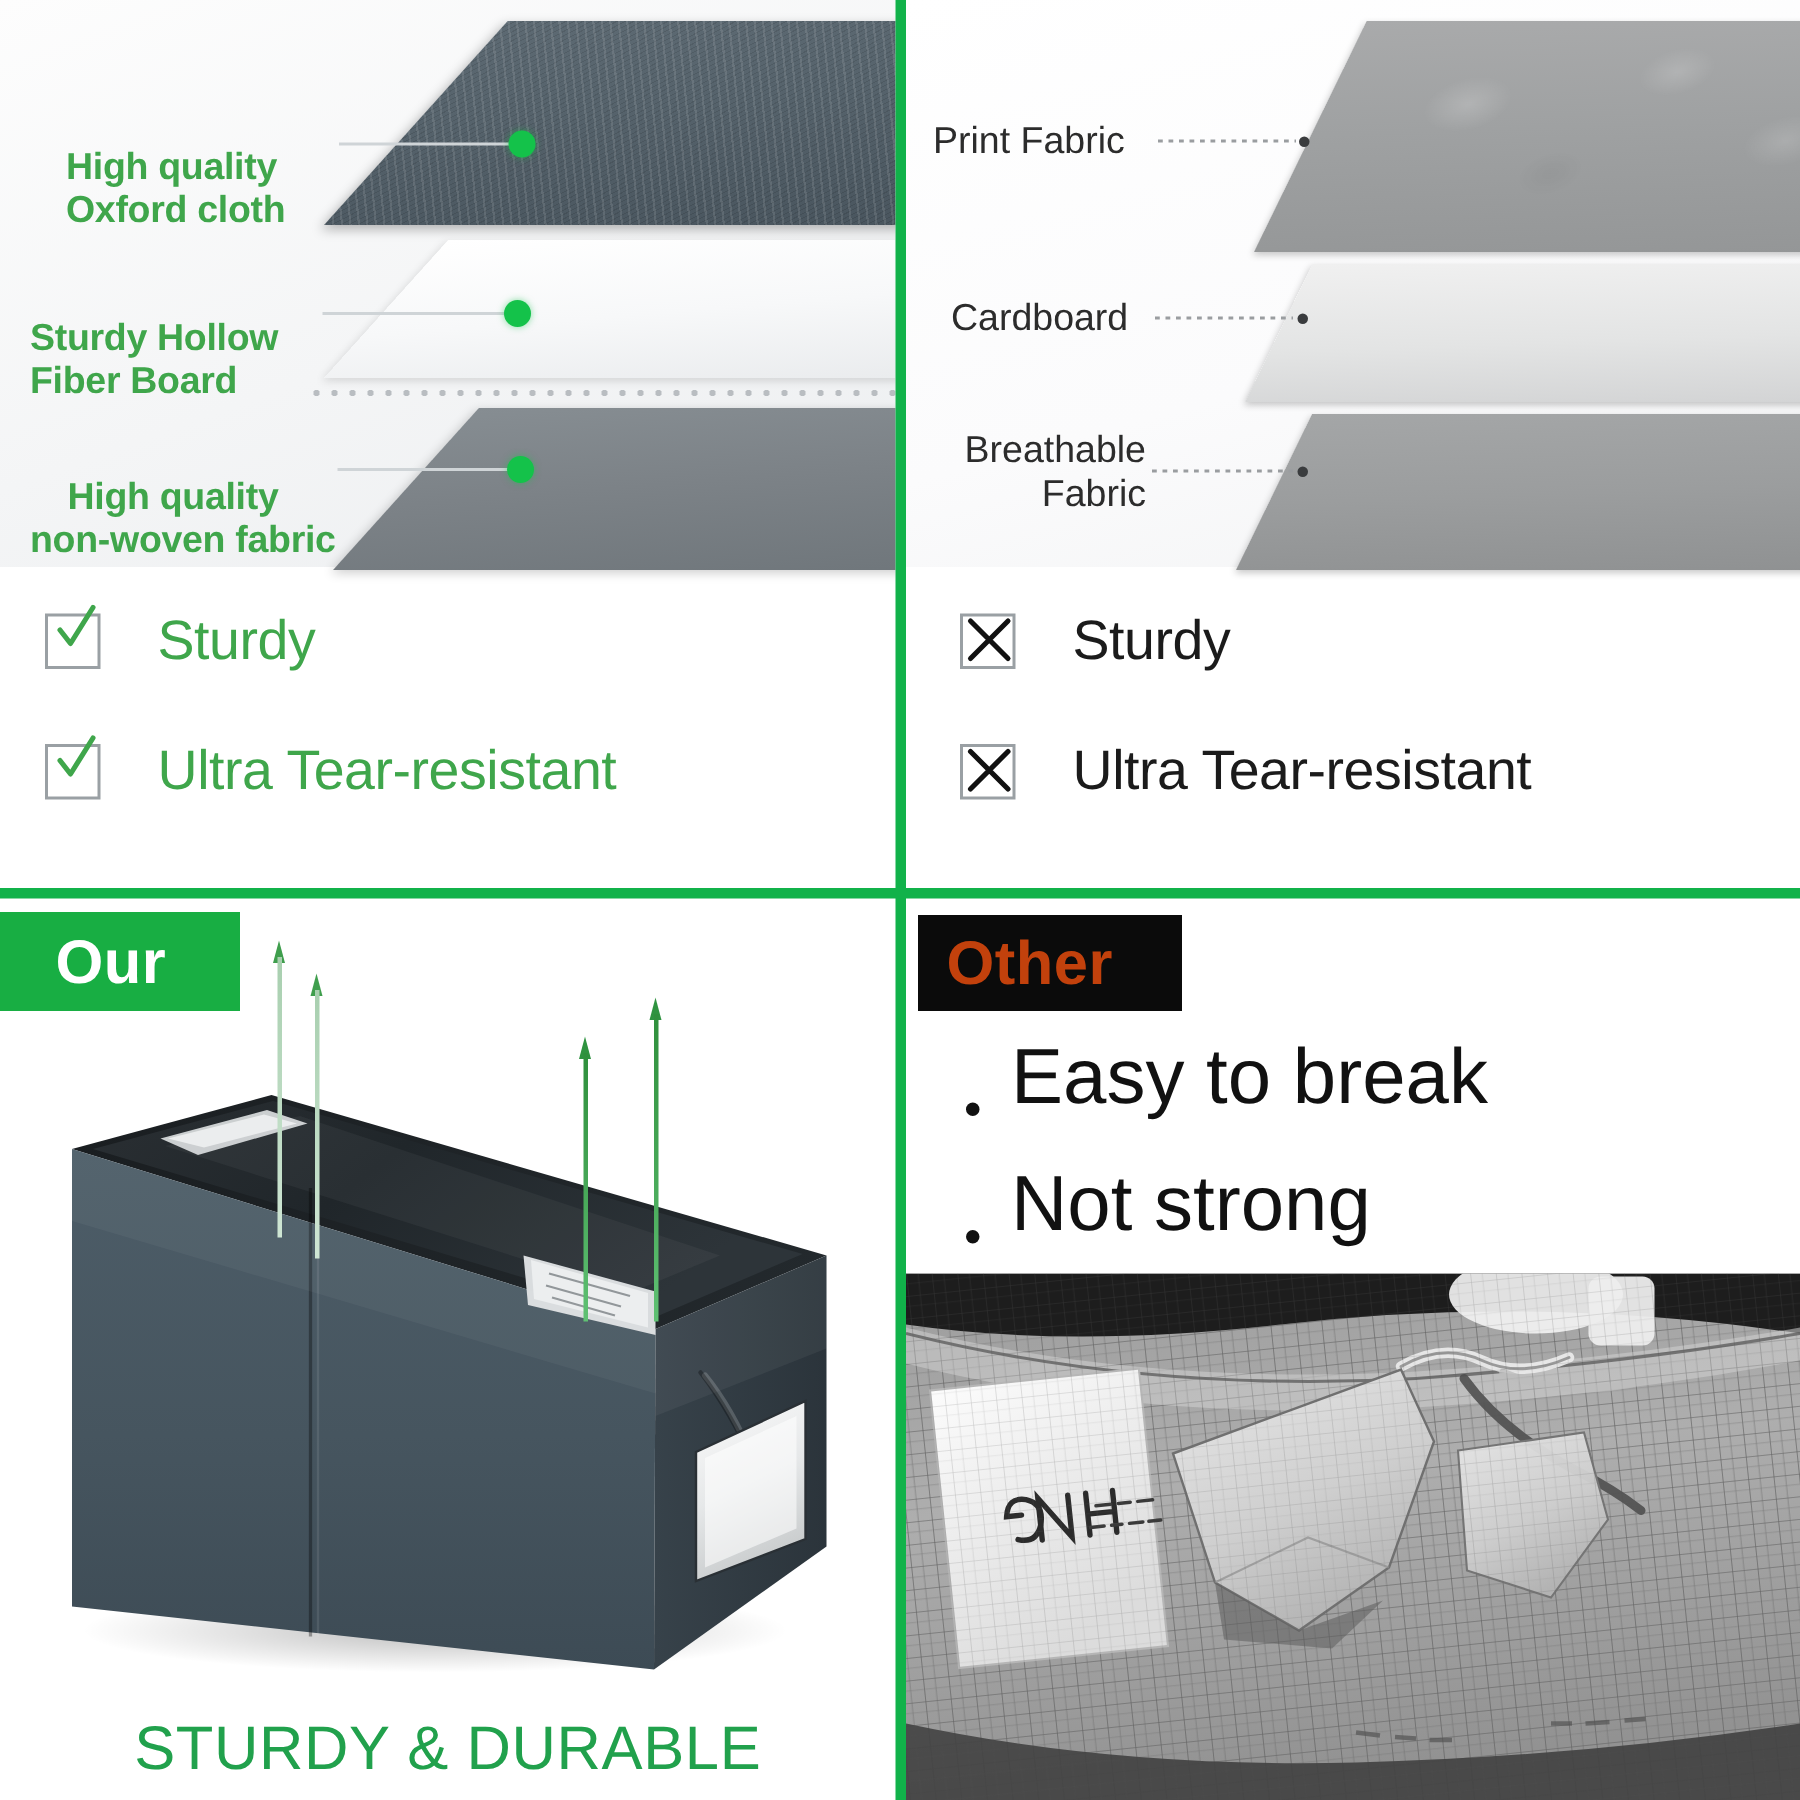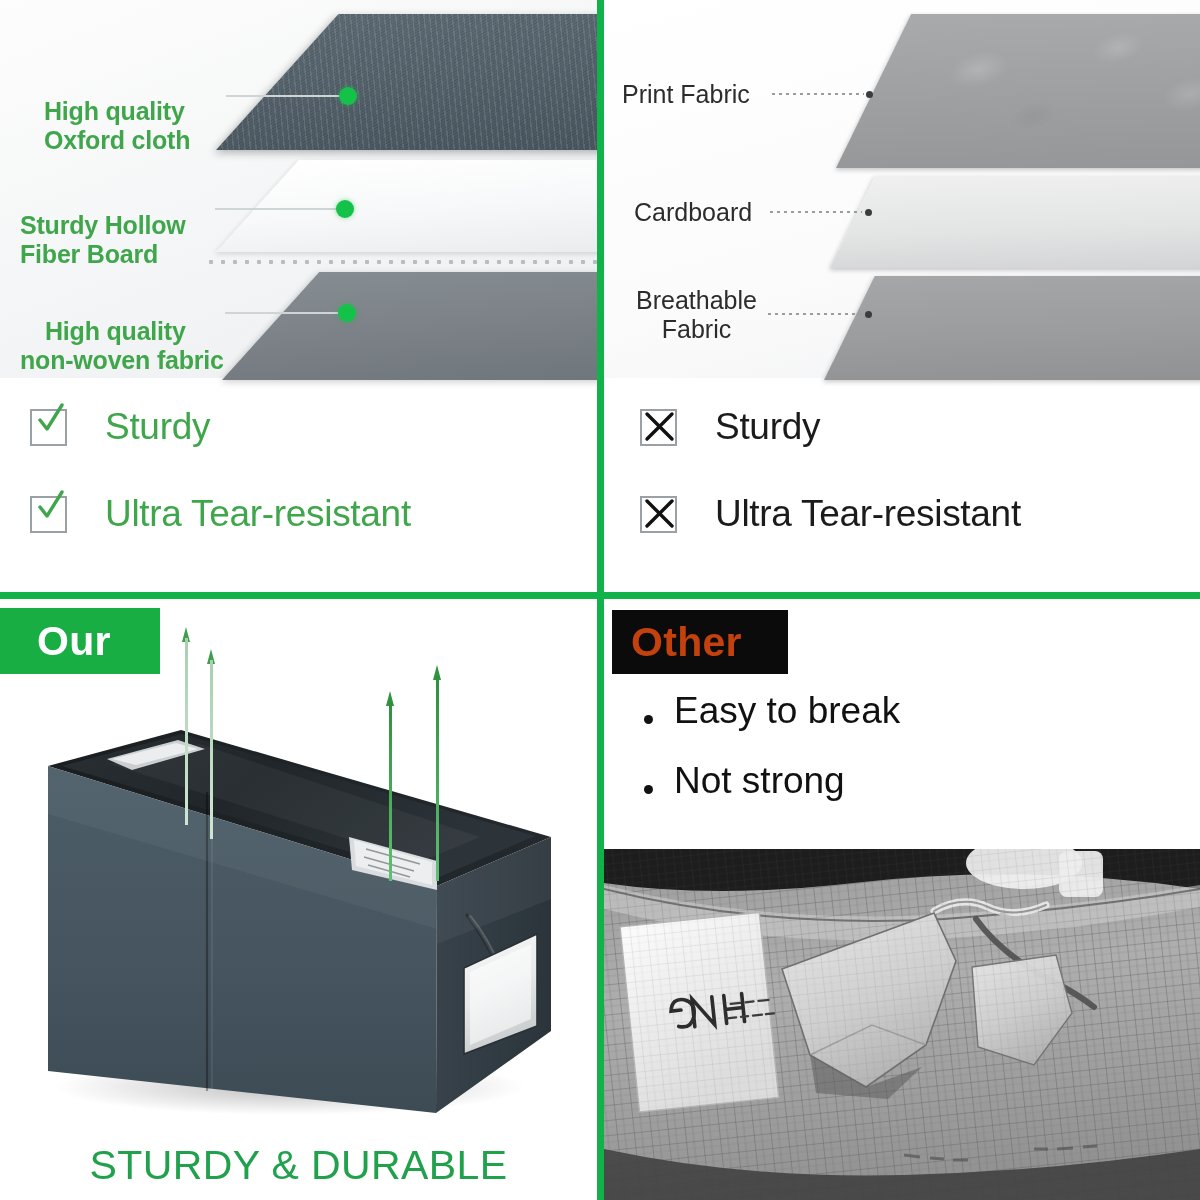--- a/index.html
+++ b/index.html
@@ -100,21 +100,21 @@
                  border-left:4.5px solid transparent; border-right:4.5px solid transparent;
                  border-bottom:15px solid #2f9340; }
   .arrow.pale .shaft { background:linear-gradient(180deg,#a8cfaf,#cfe6d4); }
   .arrow.pale .head  { border-bottom-color:#3f9e4d; }
 
   .caption { position:absolute; left:0; bottom:11px; width:597px; text-align:center;
              color:#21A14C; font-size:41px; font-weight:500; letter-spacing:.4px; z-index:30; }
 
   
   .bullets { position:absolute; left:40px; top:93px; z-index:20; }
-  .bitem { display:flex; align-items:center; color:#111; font-size:37px;
+  .bitem { display:flex; align-items:flex-end; color:#111; font-size:52px;
            font-weight:500; line-height:1.0; margin-bottom:33px; }
   .bdot { width:9px; height:9px; border-radius:50%; background:#111; margin:18px 21px 0 0; flex:0 0 auto; }
 
   .photo { position:absolute; left:0; top:250px; width:596px; height:351px; overflow:hidden;
            background:#8c8c8c; filter:grayscale(1); }
 </style>
 </head>
 <body>
 
 <div class="canvas">
@@ -185,21 +185,21 @@
 
       <div class="lead-dot" style="left:164px; top:313px; width:94px;"></div>
       <div class="dot-blk" style="left:261px; top:311px;"></div>
 
       <div class="lbl-blk" style="left:18px; top:80px;">
         <div>Print Fabric</div>
       </div>
       <div class="lbl-blk" style="left:30px; top:198px;">
         <div>Cardboard</div>
       </div>
-      <div class="lbl-blk" style="left:25px; top:286px; text-align:center; width:135px;">
+      <div class="lbl-blk" style="left:25px; top:286px; text-align:right; width:135px;">
         <div>Breathable</div>
         <div>Fabric</div>
       </div>
     </div>
 
     <div class="checks" style="top:406px;">
       <div class="crow" style="margin-left:36px;">
         <div class="cbox">
           <svg class="xm" viewBox="0 0 31 31">
             <path d="M3 3 L28 28 M28 3 L3 28" fill="none" stroke="#111" stroke-width="3.4" stroke-linecap="round"></path>

